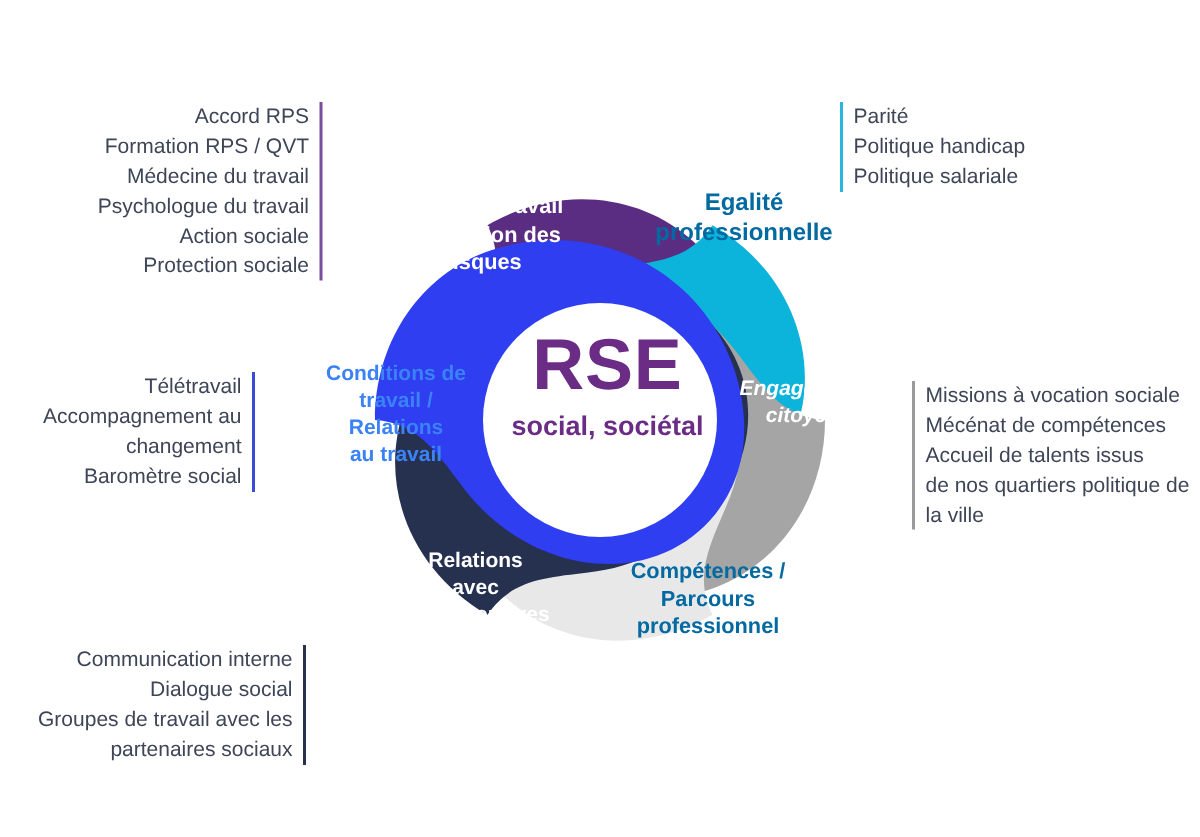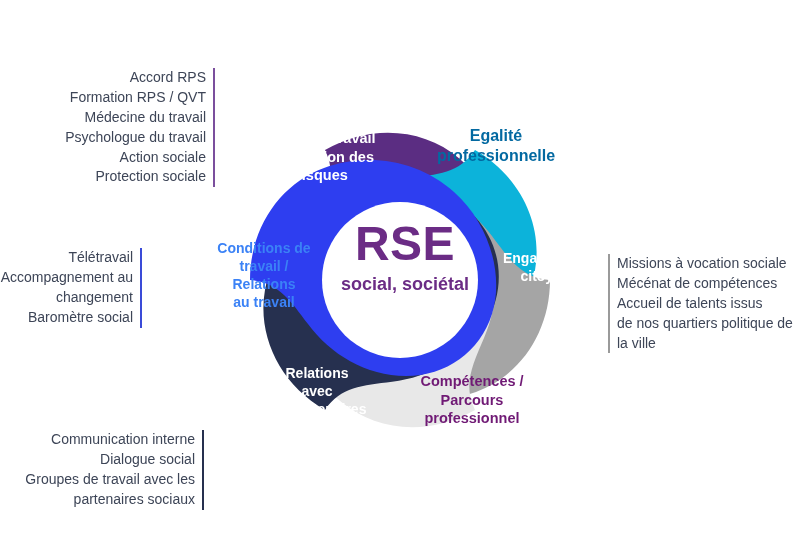--- a/index.html
+++ b/index.html
@@ -124,24 +124,24 @@
       </g>
     </svg>
 
     <div class="petal-label" style="left:72px; top:56px; width:160px; font-size:14.5px; color:#ffffff;margin-top:13px;">Santé au travail
 Prévention des
 risques</div>
 
     <div class="petal-label" style="left:251px; top:66px; width:150px; font-size:16px; color:#0369a1;">Egalité
 professionnelle</div>
 
-    <div class="petal-label" style="left:300px; top:190px; width:150px; font-size:14px; color:#ffffff;">Engagement
+    <div class="petal-label" style="left:290px; top:190px; width:150px; font-size:14px; color:#ffffff;font-style:italic;">Engagement
 citoyen</div>
 
-    <div class="petal-label" style="left:222px; top:312px; width:160px; font-size:14.5px; color:#701a75;">Compétences /
+    <div class="petal-label" style="left:222px; top:312px; width:160px; font-size:14.5px; color:#0369a1;">Compétences /
 Parcours
 professionnel</div>
 
     <div class="petal-label" style="left:62px; top:305px; width:170px; font-size:14px; color:#ffffff;">Relations
 avec
 les partenaires
 sociaux</div>
 
     <div class="petal-label" style="left:14px; top:180px; width:160px; font-size:14px; color:#3b82f6;">Conditions de
 travail /
@@ -158,22 +158,28 @@
   <div class="note left" style="left:60px; top:68px; width:155px;">
     <span class="lines">Accord RPS
 Formation RPS  / QVT
 Médecine du travail
 Psychologue du travail
 Action sociale
 Protection sociale</span>
     <span class="rule" style="background:#7b4f9d;"></span>
   </div>
 
-
-  <div class="note left" style="left:0px; top:248px; width:142px;">
+  <div class="note right" style="left:560px; top:68px; width:180px;">
+    <span class="rule" style="background:#29b6dd;"></span>
+    <span class="lines">Parité
+Politique handicap
+Politique salariale</span>
+  </div>
+
+  <div class="note left" style="left:0px; top:248px; width:170px;">
     <span class="lines">Télétravail
 Accompagnement au changement
 Baromètre social</span>
     <span class="rule" style="background:#3a4bd8;"></span>
   </div>
 
   <div class="note right" style="left:608px; top:254px; width:195px;">
     <span class="rule" style="background:#9a9a9a;"></span>
     <span class="lines">Missions à vocation sociale
 Mécénat de compétences

